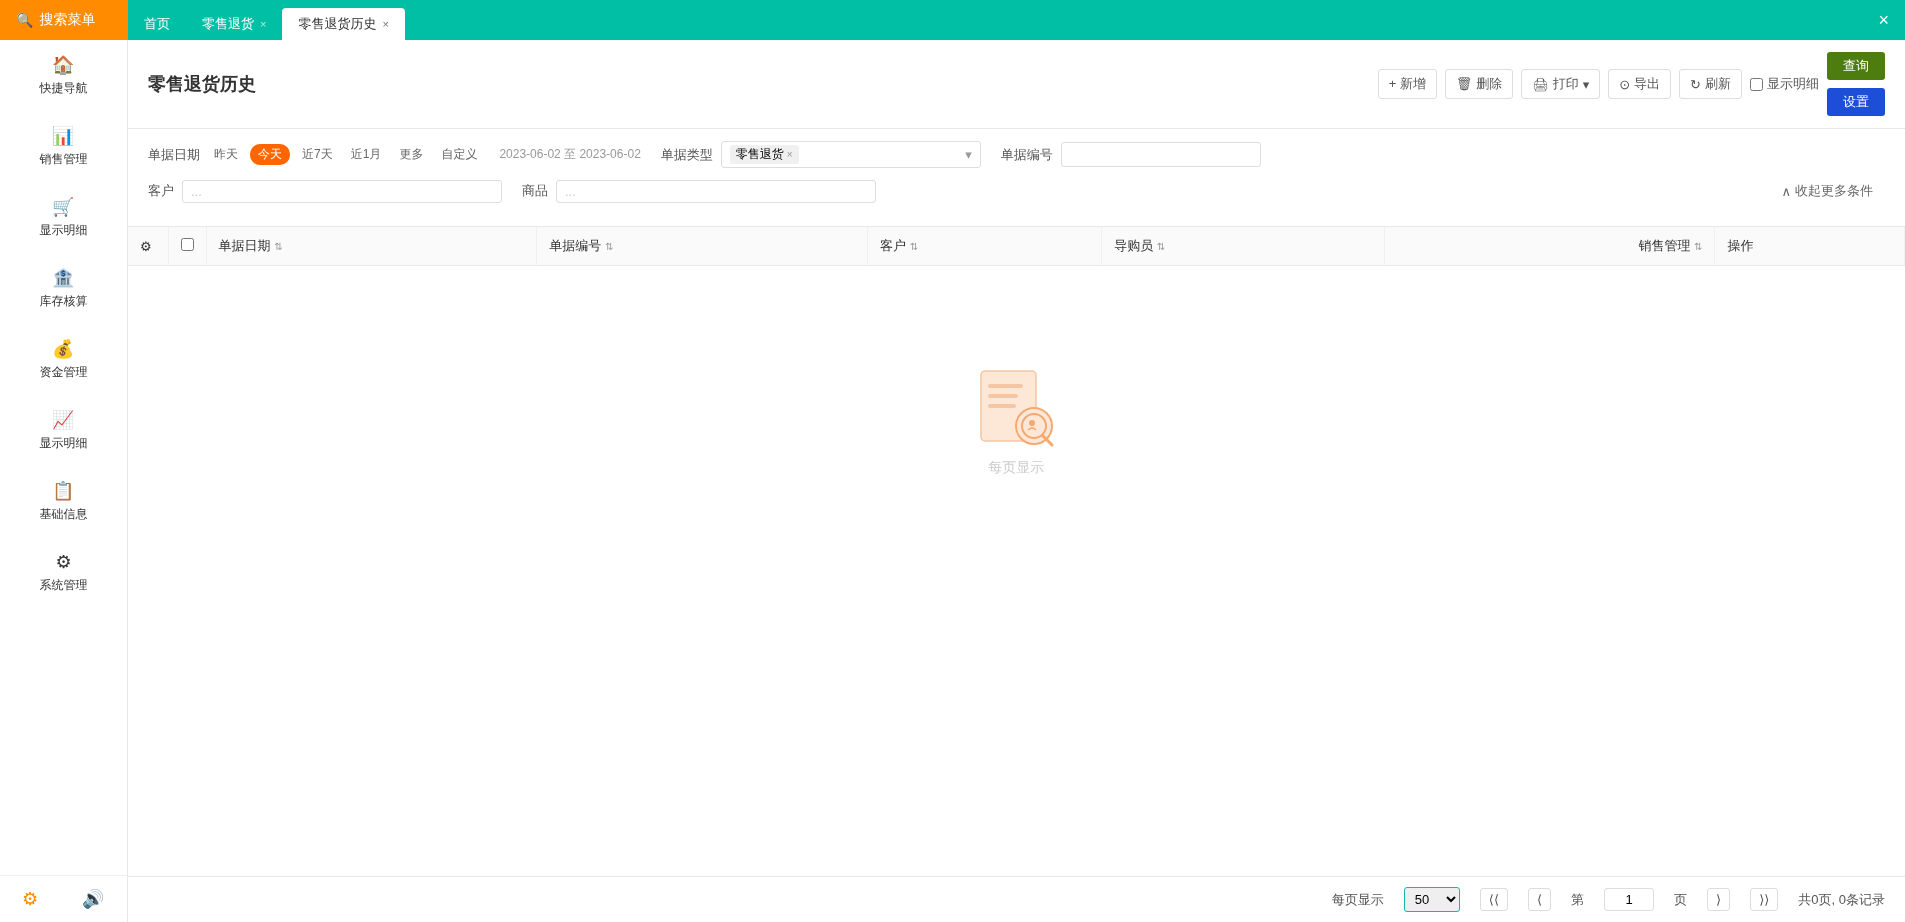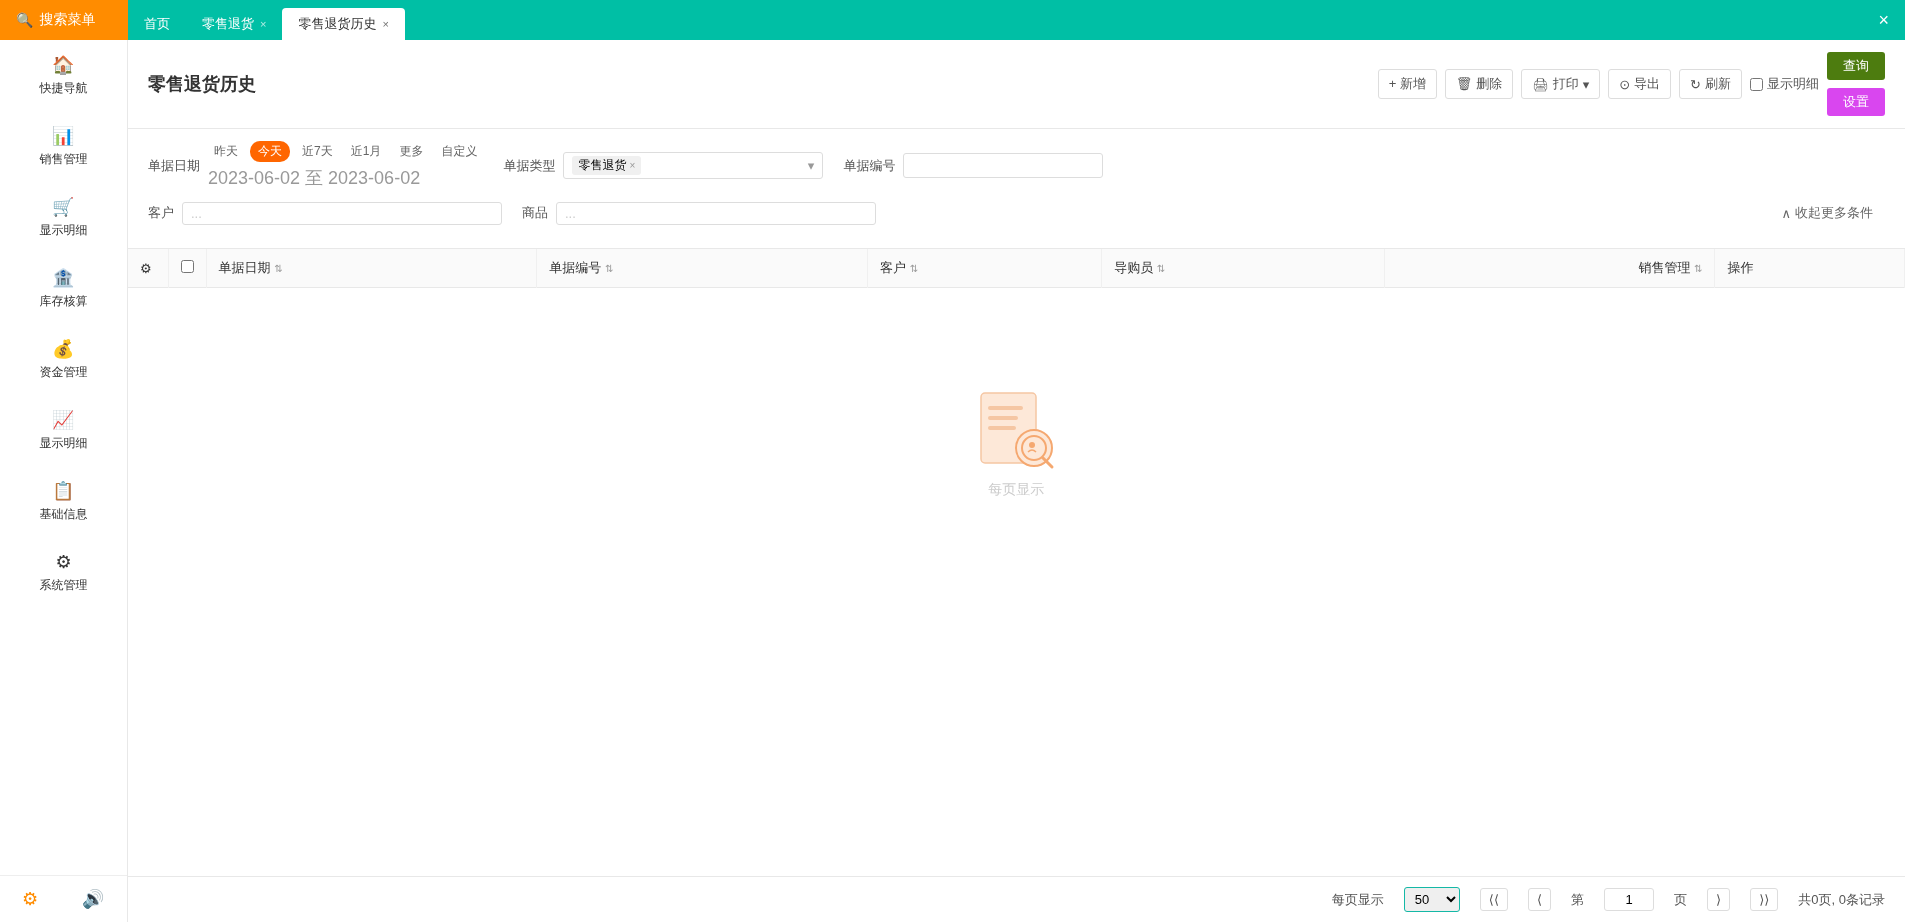--- a/index.html
+++ b/index.html
@@ -55,40 +55,40 @@
     .header-btn {
       display: flex; align-items: center; gap: 4px; padding: 5px 10px;
       border: 1px solid #ddd; border-radius: 3px; font-size: 13px; cursor: pointer;
       background: #fff; color: #555;
     }
     .header-btn-query {
       background: #4d7c0f; color: #fff; border: none; padding: 5px 16px;
       border-radius: 3px; font-size: 13px; cursor: pointer;
     }
     .header-btn-setting {
-      background: #d946ef; color: #fff; border: none; padding: 5px 16px;
+      background: #1d4ed8; color: #fff; border: none; padding: 5px 16px;
       border-radius: 3px; font-size: 13px; cursor: pointer; margin-top: 4px;
     }
     .display-switch { display: flex; align-items: center; gap: 4px; font-size: 13px; color: #555; }
 
     
     .filter-area {
       background: #fff; padding: 12px 20px; border-bottom: 1px solid #e8e8e8; flex-shrink: 0;
     }
     .filter-row { display: flex; align-items: center; gap: 20px; margin-bottom: 10px; flex-wrap: wrap; }
     .filter-item { display: flex; align-items: center; gap: 8px; }
     .filter-label { font-size: 13px; color: #555; white-space: nowrap; }
     .filter-date-group { display: flex; align-items: center; gap: 6px; }
     .date-btn {
       font-size: 12px; color: #666; cursor: pointer; padding: 2px 6px; border-radius: 3px;
     }
     .date-btn.active {
       background: #ff6600; color: #fff; border-radius: 10px; padding: 2px 8px;
     }
-    .date-range { font-size: 18px; color: #999; margin-top: 2px; }
+    .date-range { font-size: 12px; color: #999; margin-top: 2px; }
     .filter-tag-input {
       display: flex; align-items: center; border: 1px solid #ddd; border-radius: 3px;
       padding: 3px 8px; min-width: 200px; font-size: 13px; background: #fff;
       gap: 4px;
     }
     .tag { background: #f0f0f0; border-radius: 3px; padding: 1px 6px; font-size: 12px; display: flex; align-items: center; gap: 3px; }
     .tag-close { cursor: pointer; font-size: 10px; color: #999; }
     .filter-dropdown {
       display: flex; align-items: center; border: 1px solid #ddd; border-radius: 3px;
       padding: 3px 8px; min-width: 300px; font-size: 13px; background: #fff; cursor: pointer;
@@ -242,21 +242,21 @@
           <button class="header-btn-setting">设置</button>
         </div>
       </div>
     </div>
 
     <div class="filter-area">
       <div class="filter-row">
 
         <div class="filter-item">
           <span class="filter-label">单据日期</span>
-          <div style="display:flex; flex-direction:column; gap:2px;">
+          <div style="display:flex; flex-direction:row; gap:16px;">
             <div class="filter-date-group">
               <span class="date-btn">昨天</span>
               <span class="date-btn active">今天</span>
               <span class="date-btn">近7天</span>
               <span class="date-btn">近1月</span>
               <span class="date-btn">更多</span>
               <span class="date-btn">自定义</span>
             </div>
             <div class="date-range">2023-06-02 至 2023-06-02</div>
           </div>

